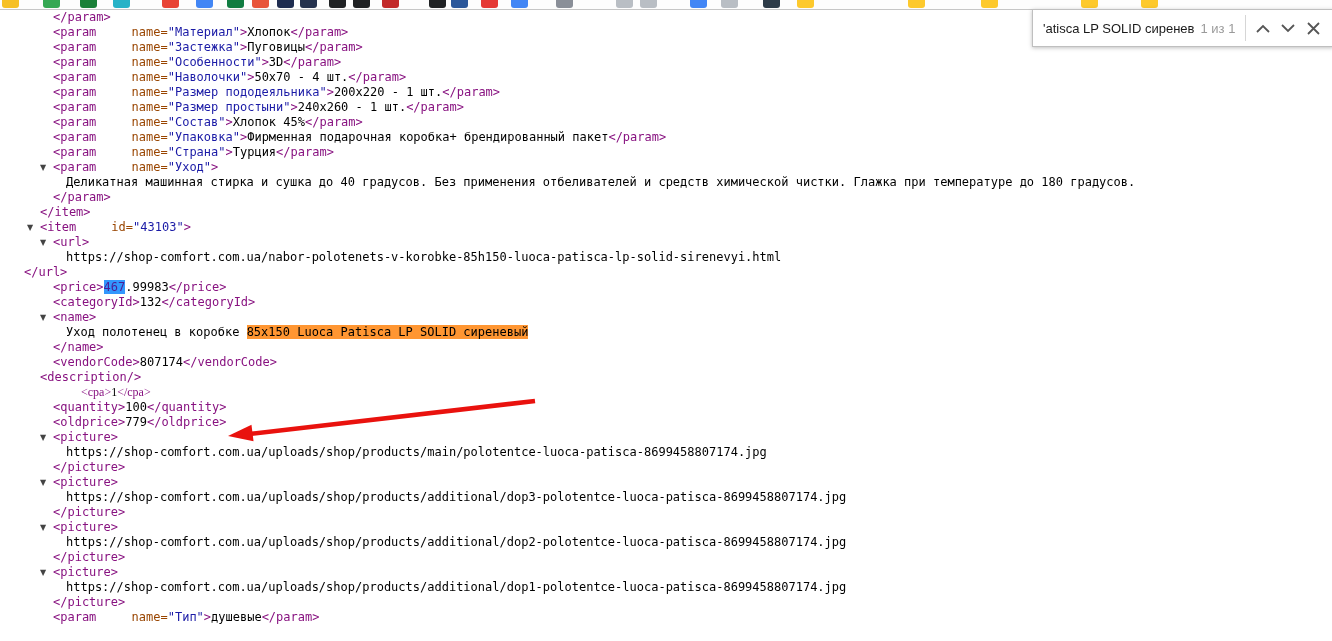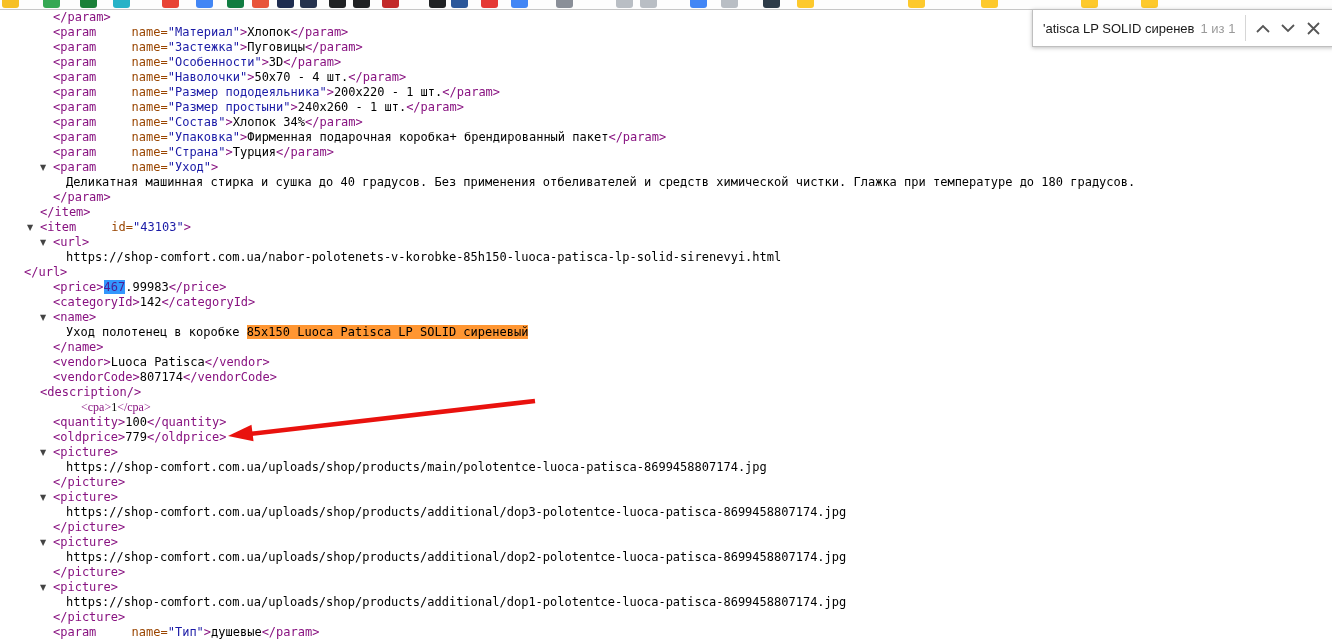--- a/index.html
+++ b/index.html
@@ -76,37 +76,36 @@
   </div>
 
 <div class="xml-viewer" id="xml-viewer">
     <div class="line" style="padding-left: 53px;"><span class="seg-tag">&lt;/param&gt;</span></div>
     <div class="line" style="padding-left: 53px;"><span class="seg-tag">&lt;param </span><span class="seg-attr">name=</span><span class="seg-val">"Материал"</span><span class="seg-tag">&gt;</span><span class="seg-text">Хлопок</span><span class="seg-tag">&lt;/param&gt;</span></div>
     <div class="line" style="padding-left: 53px;"><span class="seg-tag">&lt;param </span><span class="seg-attr">name=</span><span class="seg-val">"Застежка"</span><span class="seg-tag">&gt;</span><span class="seg-text">Пуговицы</span><span class="seg-tag">&lt;/param&gt;</span></div>
     <div class="line" style="padding-left: 53px;"><span class="seg-tag">&lt;param </span><span class="seg-attr">name=</span><span class="seg-val">"Особенности"</span><span class="seg-tag">&gt;</span><span class="seg-text">3D</span><span class="seg-tag">&lt;/param&gt;</span></div>
     <div class="line" style="padding-left: 53px;"><span class="seg-tag">&lt;param </span><span class="seg-attr">name=</span><span class="seg-val">"Наволочки"</span><span class="seg-tag">&gt;</span><span class="seg-text">50x70 - 4 шт.</span><span class="seg-tag">&lt;/param&gt;</span></div>
     <div class="line" style="padding-left: 53px;"><span class="seg-tag">&lt;param </span><span class="seg-attr">name=</span><span class="seg-val">"Размер пододеяльника"</span><span class="seg-tag">&gt;</span><span class="seg-text">200x220 - 1 шт.</span><span class="seg-tag">&lt;/param&gt;</span></div>
     <div class="line" style="padding-left: 53px;"><span class="seg-tag">&lt;param </span><span class="seg-attr">name=</span><span class="seg-val">"Размер простыни"</span><span class="seg-tag">&gt;</span><span class="seg-text">240x260 - 1 шт.</span><span class="seg-tag">&lt;/param&gt;</span></div>
-    <div class="line" style="padding-left: 53px;"><span class="seg-tag">&lt;param </span><span class="seg-attr">name=</span><span class="seg-val">"Состав"</span><span class="seg-tag">&gt;</span><span class="seg-text">Хлопок 34%</span><span class="seg-tag">&lt;/param&gt;</span></div>
+    <div class="line" style="padding-left: 53px;"><span class="seg-tag">&lt;param </span><span class="seg-attr">name=</span><span class="seg-val">"Состав"</span><span class="seg-tag">&gt;</span><span class="seg-text">Хлопок 45%</span><span class="seg-tag">&lt;/param&gt;</span></div>
     <div class="line" style="padding-left: 53px;"><span class="seg-tag">&lt;param </span><span class="seg-attr">name=</span><span class="seg-val">"Упаковка"</span><span class="seg-tag">&gt;</span><span class="seg-text">Фирменная подарочная коробка+ брендированный пакет</span><span class="seg-tag">&lt;/param&gt;</span></div>
     <div class="line" style="padding-left: 53px;"><span class="seg-tag">&lt;param </span><span class="seg-attr">name=</span><span class="seg-val">"Страна"</span><span class="seg-tag">&gt;</span><span class="seg-text">Турция</span><span class="seg-tag">&lt;/param&gt;</span></div>
     <div class="line" style="padding-left: 53px;"><span class="toggle">▼</span><span class="seg-tag">&lt;param </span><span class="seg-attr">name=</span><span class="seg-val">"Уход"</span><span class="seg-tag">&gt;</span></div>
     <div class="line" style="padding-left: 66px;"><span class="seg-text">Деликатная машинная стирка и сушка до 40 градусов. Без применения отбеливателей и средств химической чистки. Глажка при температуре до 180 градусов.</span></div>
     <div class="line" style="padding-left: 53px;"><span class="seg-tag">&lt;/param&gt;</span></div>
     <div class="line" style="padding-left: 40px;"><span class="seg-tag">&lt;/item&gt;</span></div>
     <div class="line" style="padding-left: 40px;"><span class="toggle">▼</span><span class="seg-tag">&lt;item </span><span class="seg-attr">id=</span><span class="seg-val">"43103"</span><span class="seg-tag">&gt;</span></div>
     <div class="line" style="padding-left: 53px;"><span class="toggle">▼</span><span class="seg-tag">&lt;url&gt;</span></div>
     <div class="line" style="padding-left: 66px;"><span class="seg-text">https://shop-comfort.com.ua/nabor-polotenets-v-korobke-85h150-luoca-patisca-lp-solid-sirenevyi.html</span></div>
     <div class="line" style="padding-left: 24px;"><span class="seg-tag">&lt;/url&gt;</span></div>
     <div class="line" style="padding-left: 53px;"><span class="seg-tag">&lt;price&gt;</span><span class="seg-sel">467</span><span class="seg-text">.99983</span><span class="seg-tag">&lt;/price&gt;</span></div>
-    <div class="line" style="padding-left: 53px;"><span class="seg-tag">&lt;categoryId&gt;</span><span class="seg-text">142</span><span class="seg-tag">&lt;/categoryId&gt;</span></div>
+    <div class="line" style="padding-left: 53px;"><span class="seg-tag">&lt;categoryId&gt;</span><span class="seg-text">132</span><span class="seg-tag">&lt;/categoryId&gt;</span></div>
     <div class="line" style="padding-left: 53px;"><span class="toggle">▼</span><span class="seg-tag">&lt;name&gt;</span></div>
     <div class="line" style="padding-left: 66px;"><span class="seg-text">Уход полотенец в коробке </span><span class="seg-hl">85x150 Luoca Patisca LP SOLID сиреневый</span></div>
     <div class="line" style="padding-left: 53px;"><span class="seg-tag">&lt;/name&gt;</span></div>
-    <div class="line" style="padding-left: 53px;"><span class="seg-tag">&lt;vendor&gt;</span><span class="seg-text">Luoca Patisca</span><span class="seg-tag">&lt;/vendor&gt;</span></div>
     <div class="line" style="padding-left: 53px;"><span class="seg-tag">&lt;vendorCode&gt;</span><span class="seg-text">807174</span><span class="seg-tag">&lt;/vendorCode&gt;</span></div>
     <div class="line" style="padding-left: 40px;"><span class="seg-tag">&lt;description/&gt;</span></div>
     <div class="line" style="padding-left: 81px; font-family: Liberation Serif, serif;"><span class="seg-tag">&lt;cpa&gt;</span><span class="seg-text">1</span><span class="seg-tag">&lt;/cpa&gt;</span></div>
     <div class="line" style="padding-left: 53px;"><span class="seg-tag">&lt;quantity&gt;</span><span class="seg-text">100</span><span class="seg-tag">&lt;/quantity&gt;</span></div>
     <div class="line" style="padding-left: 53px;"><span class="seg-tag">&lt;oldprice&gt;</span><span class="seg-text">779</span><span class="seg-tag">&lt;/oldprice&gt;</span></div>
     <div class="line" style="padding-left: 53px;"><span class="toggle">▼</span><span class="seg-tag">&lt;picture&gt;</span></div>
     <div class="line" style="padding-left: 66px;"><span class="seg-text">https://shop-comfort.com.ua/uploads/shop/products/main/polotentce-luoca-patisca-8699458807174.jpg</span></div>
     <div class="line" style="padding-left: 53px;"><span class="seg-tag">&lt;/picture&gt;</span></div>
     <div class="line" style="padding-left: 53px;"><span class="toggle">▼</span><span class="seg-tag">&lt;picture&gt;</span></div>
     <div class="line" style="padding-left: 66px;"><span class="seg-text">https://shop-comfort.com.ua/uploads/shop/products/additional/dop3-polotentce-luoca-patisca-8699458807174.jpg</span></div>

